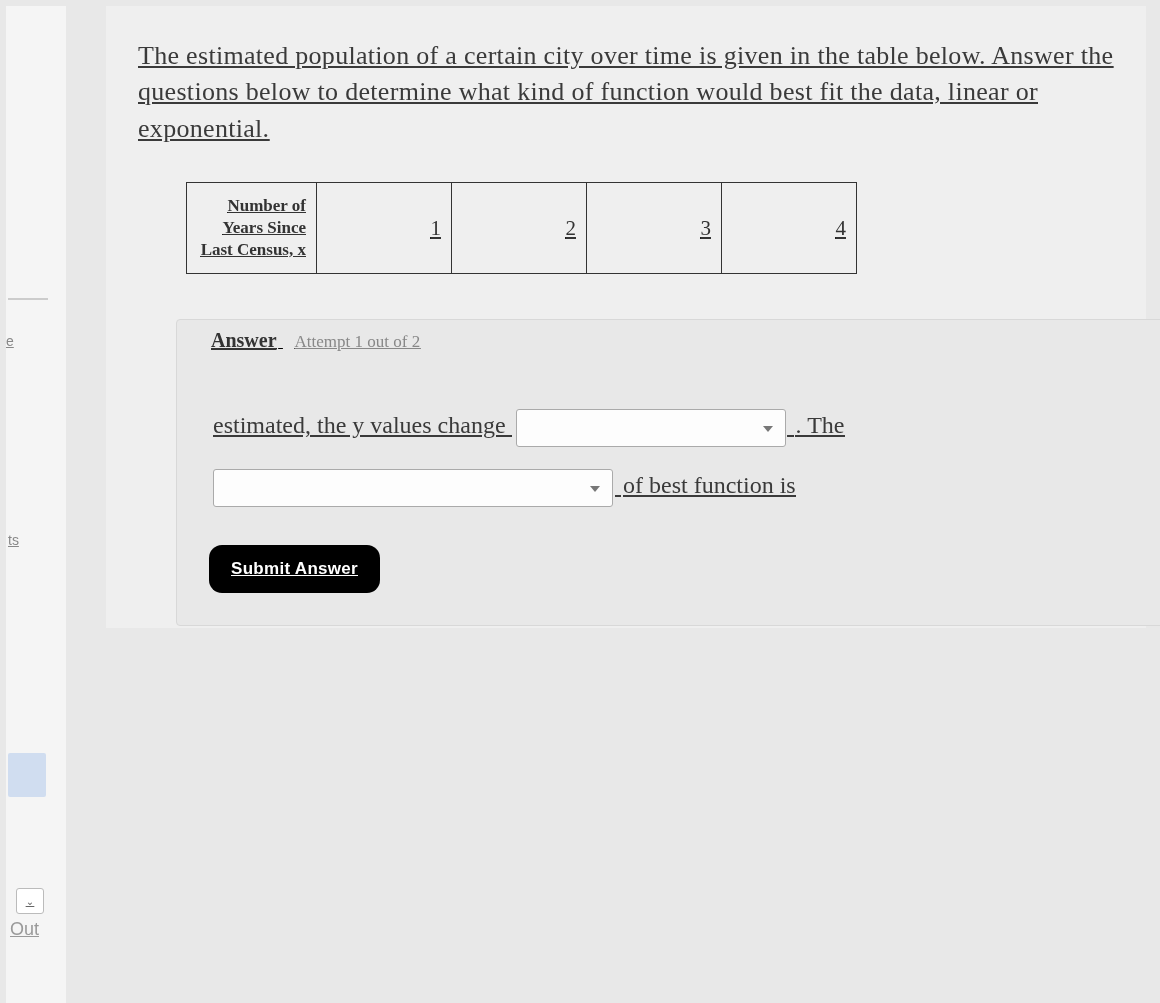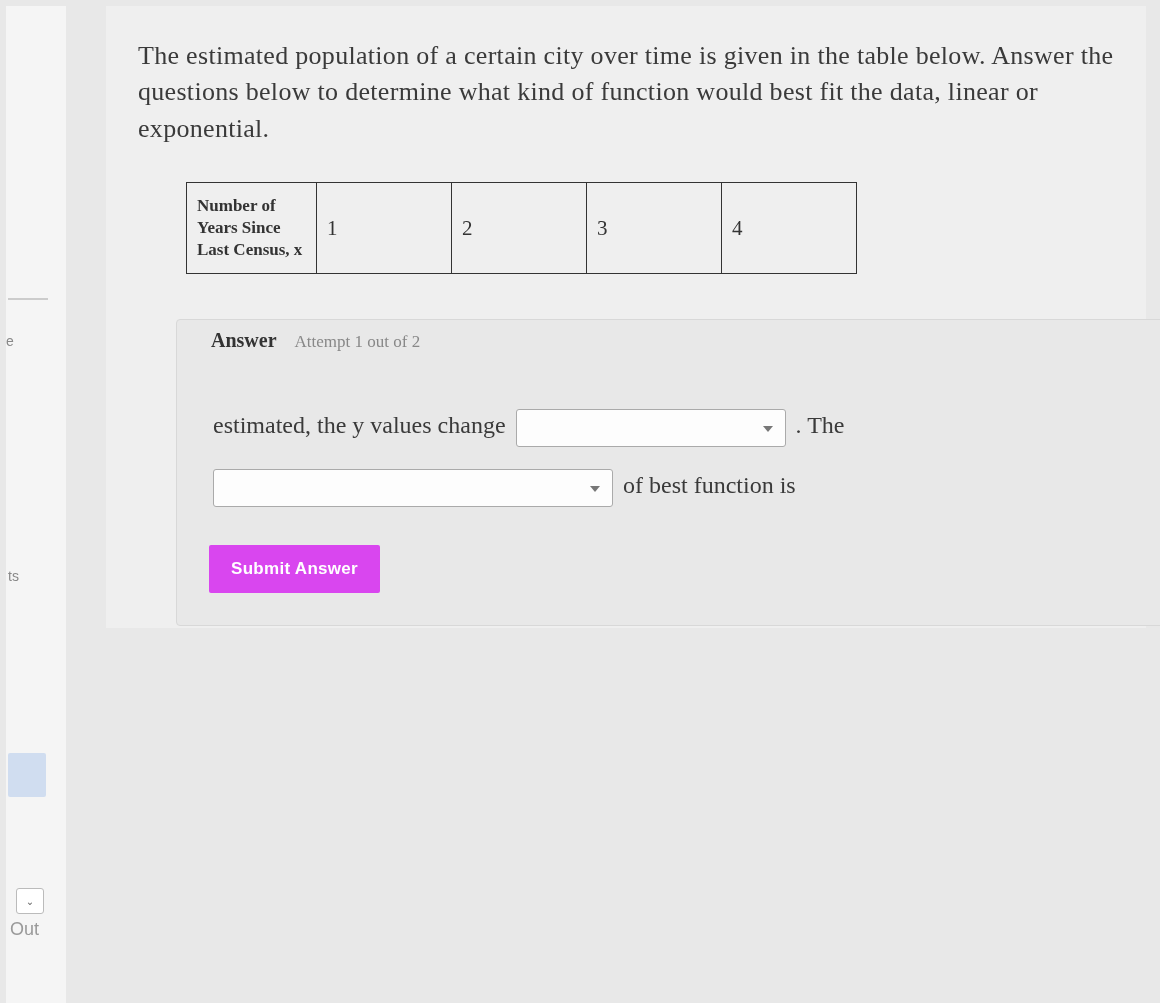--- a/index.html
+++ b/index.html
@@ -1,15 +1,15 @@
 <!DOCTYPE html>
 <html><head>
   <meta charset="utf-8">
   <style>
-    * { box-sizing: border-box; margin: 2px; padding: 0; }
+    * { box-sizing: border-box; margin: 2px; padding: 0; text-decoration: underline; }
     body {
       font-family: Georgia, 'Times New Roman', serif;
       background: #e8e8e8;
       width: 1160px;
       height: 1003px;
       position: relative;
       overflow: hidden;
     }
     .sidebar-stub {
       position: absolute;
@@ -75,21 +75,21 @@
       letter-spacing: 0.3px;
     }
     table.data-table {
       border-collapse: collapse;
       margin-left: 50px;
       margin-bottom: 45px;
     }
     table.data-table td {
       border: 1.5px solid #333;
       padding: 12px 10px;
-      text-align: left;
+      text-align: right;
       font-size: 19px;
       vertical-align: middle;
       color: #333;
     }
     table.data-table td.row-header {
       font-weight: bold;
       width: 130px;
       font-size: 17px;
       line-height: 1.3;
     }
@@ -185,40 +185,40 @@
     .text-input-box {
       display: inline-block;
       border: 1.5px solid #999;
       background: #fdfdfd;
       width: 65px;
       height: 42px;
       vertical-align: middle;
     }
     .submit-button {
       display: inline-block;
-      background: #d946ef;
+      background: #000000;
       color: #fff;
       font-family: Arial, sans-serif;
       font-weight: bold;
       font-size: 17px;
       padding: 14px 22px;
       border: none;
-      border-radius: 2px;
+      border-radius: 13px;
       margin-top: 28px;
       cursor: pointer;
       letter-spacing: 0.3px;
     }
   </style>
 </head>
 <body>
 
 <div class="sidebar-stub">
   <div class="sidebar-line" style="top:290px"></div>
   <div class="sidebar-item" style="left:-2px;top:325px">e</div>
-  <div class="sidebar-item" style="left:0px;top:560px">ts</div>
+  <div class="sidebar-item" style="left:0px;top:524px">ts</div>
   <div class="sidebar-blue" style="top:745px"></div>
   <div class="sidebar-dropdown" style="left:8px;top:880px">
     <span>⌄</span>
   </div>
 </div>
 <div class="out-label" style="left:4px;top:913px">Out</div>
 
 <div class="main">
   <div class="question-text">The estimated population of a certain city over time is given in the table below. Answer the questions below to determine what kind of function would best fit the data, linear or exponential.</div>
 

